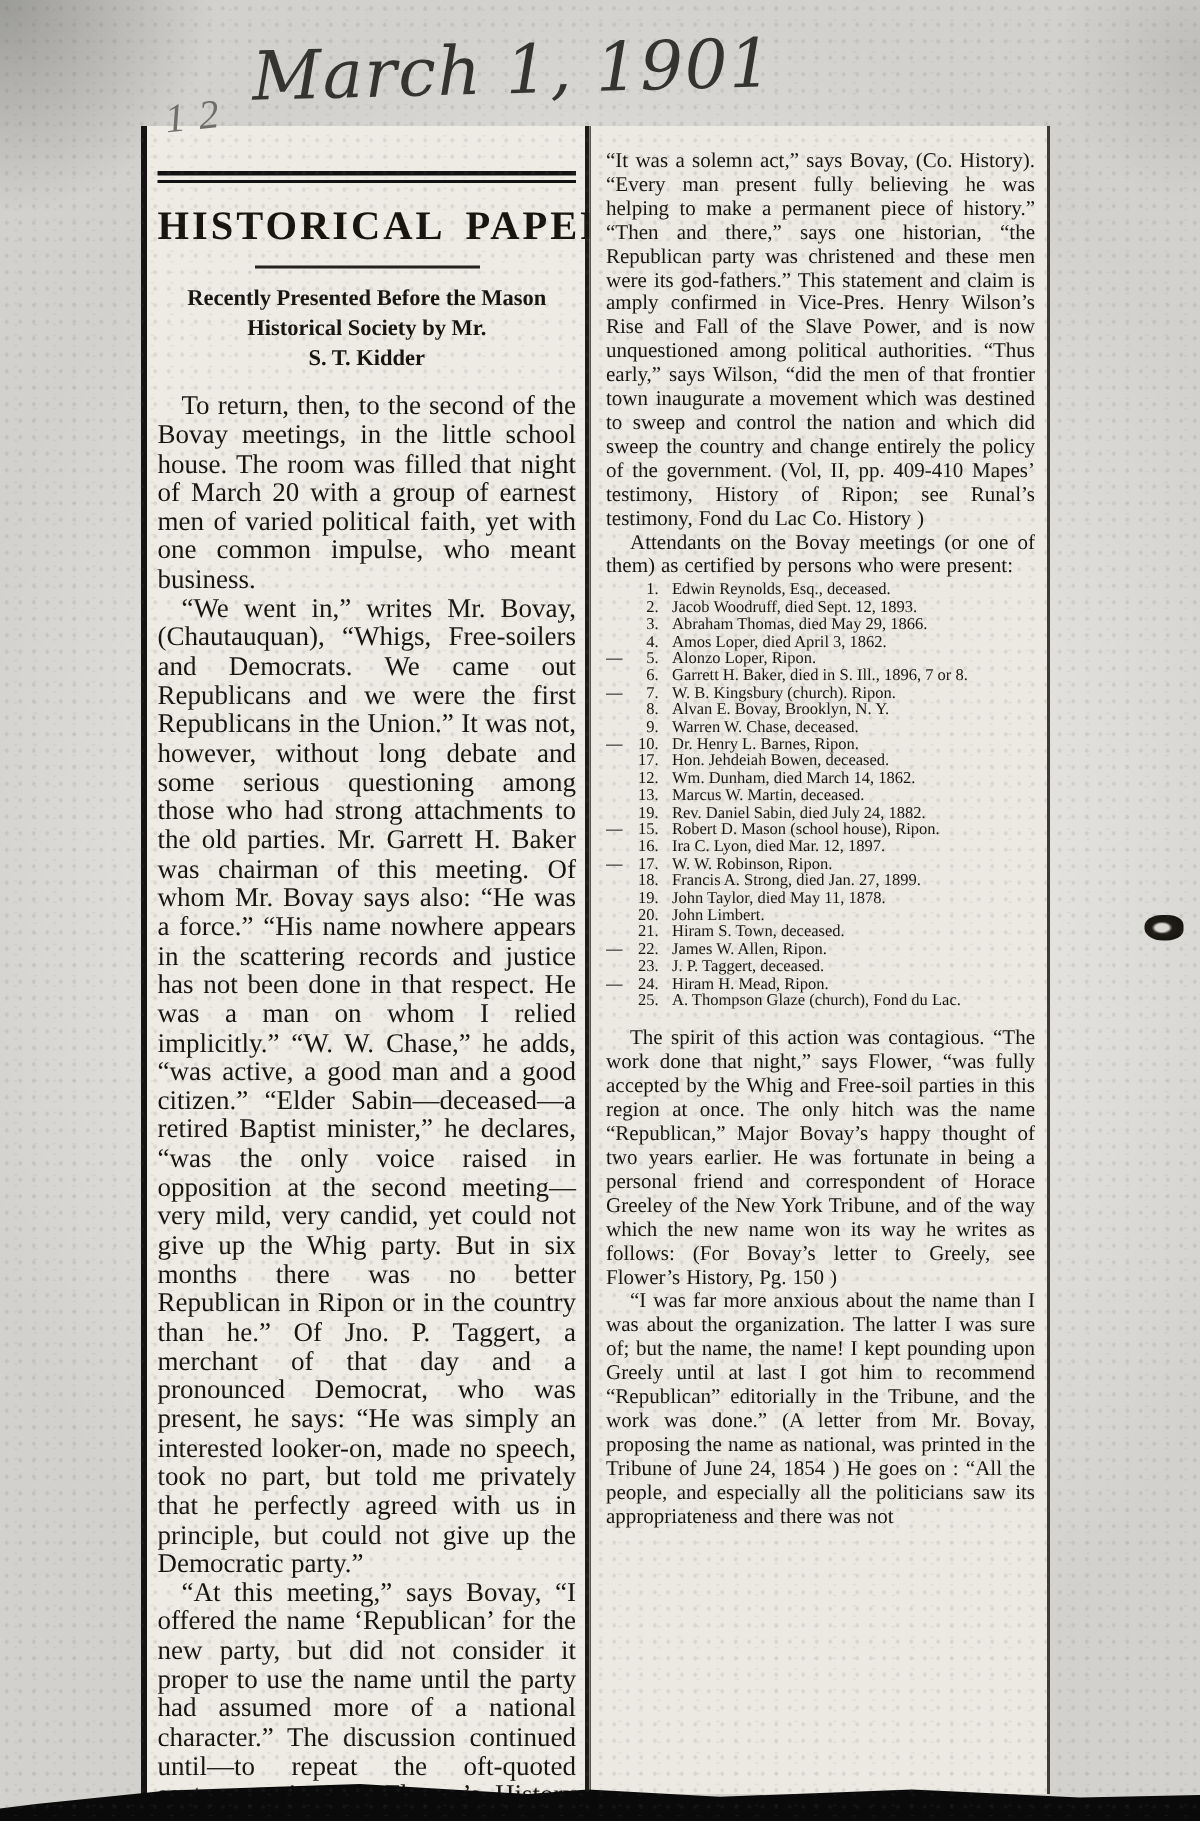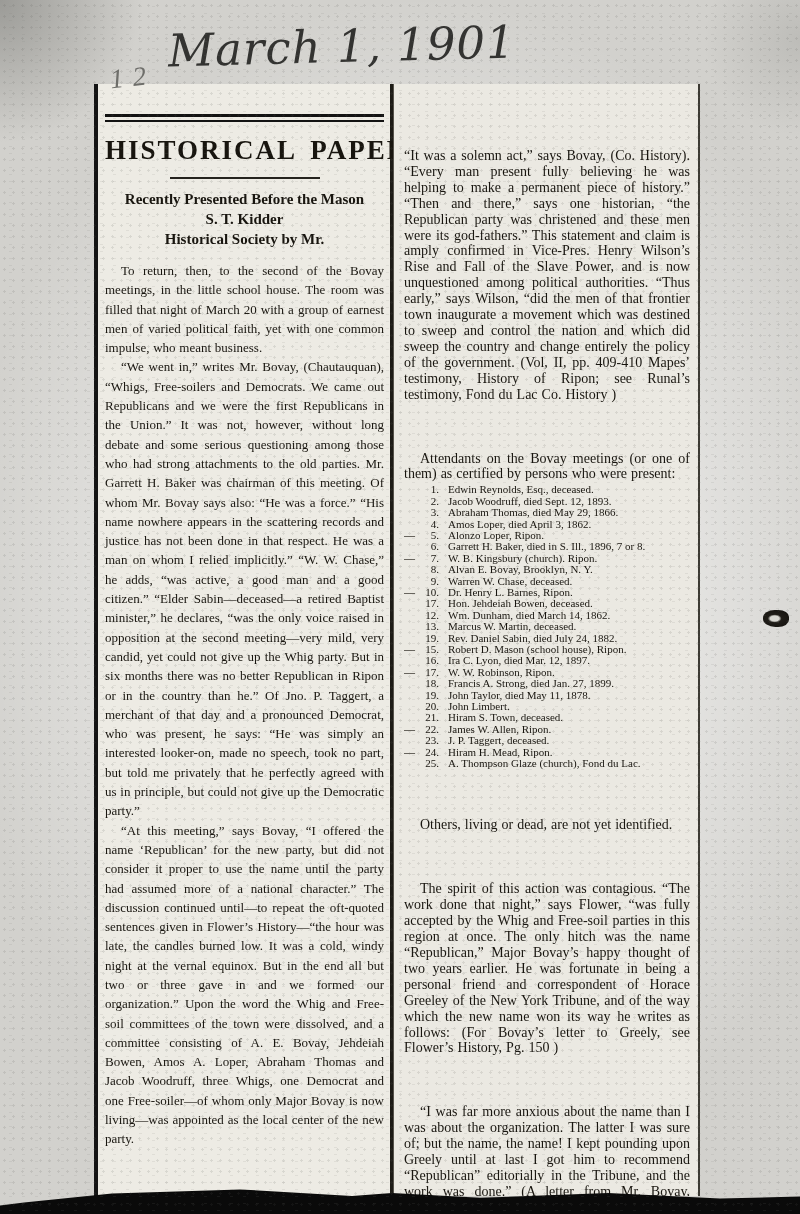--- a/index.html
+++ b/index.html
@@ -53,23 +53,23 @@
   .toprule { height:3px; border-top:3px solid #121212; border-bottom:2px solid #121212; margin-bottom:13px; }
   h1.title {
     margin:0; text-align:center; font-size:27px; font-weight:bold;
     letter-spacing:2px; word-spacing:6px; white-space:nowrap;
   }
   .title-divider { width:150px; height:2px; background:#24221d; margin:11px auto 10px; }
   .subtitle .subline { text-align:center; font-weight:bold; font-size:15px; line-height:20px; }
   .body { margin-top:12px; }
   .para {
     margin:0; text-align:justify; text-indent:16px;
-    font-size:13px; line-height:19.3px; word-spacing:.5px;
-  }
-  .col.right .para { font-size:14px; line-height:15.9px;margin-top:48px; }
+    font-size:18px; line-height:19.3px; word-spacing:.5px;
+  }
+  .col.right .para { font-size:14px; line-height:15.9px; }
   .para.noindent { text-indent:0; }
   .attendees { margin:2px 0 3px 0; }
   .attendees .row { display:flex; font-size:11px; line-height:11.4px; white-space:nowrap; }
   .attendees .mark { flex:0 0 13px; text-align:left; color:#38362f; font-weight:bold; overflow:hidden; }
   .attendees .num { flex:0 0 22px; text-align:right; margin-right:9px; }
   .attendees .name { overflow:hidden; }
   .ink-blot {
     position:absolute; left:763px; top:610px; width:26px; height:17px; z-index:6;
     background:radial-gradient(ellipse at 45% 50%, #d9d8d2 0 22%, #201d18 34%, #12100c 100%);
     border-radius:45% 40% 42% 48%;
@@ -92,23 +92,23 @@
   <div class="clipping">
 
     <div class="col left">
       <div class="toprule"></div>
       <h1 class="title">HISTORICAL PAPER.</h1>
       <div class="title-divider"></div>
       <div class="subtitle">
 
           <div class="subline">Recently Presented Before the Mason</div>
 
+          <div class="subline">Historical Society by Mr.</div>
+
           <div class="subline">S. T. Kidder</div>
-
-          <div class="subline">Historical Society by Mr.</div>
         </div>
       <div class="body">
 
           <p class="para">To return, then, to the second of the Bovay meetings, in the little school house. The room was filled that night of March 20 with a group of earnest men of varied political faith, yet with one common impulse, who meant business.</p>
 
           <p class="para">“We went in,” writes Mr. Bovay, (Chautauquan), “Whigs, Free-soilers and Democrats. We came out Republicans and we were the first Republicans in the Union.” It was not, however, without long debate and some serious questioning among those who had strong attachments to the old parties. Mr. Garrett H. Baker was chairman of this meeting. Of whom Mr. Bovay says also: “He was a force.” “His name nowhere appears in the scattering records and justice has not been done in that respect. He was a man on whom I relied implicitly.” “W. W. Chase,” he adds, “was active, a good man and a good citizen.” “Elder Sabin—deceased—a retired Baptist minister,” he declares, “was the only voice raised in opposition at the second meeting—very mild, very candid, yet could not give up the Whig party. But in six months there was no better Republican in Ripon or in the country than he.” Of Jno. P. Taggert, a merchant of that day and a pronounced Democrat, who was present, he says: “He was simply an interested looker-on, made no speech, took no part, but told me privately that he perfectly agreed with us in principle, but could not give up the Democratic party.”</p>
 
           <p class="para">“At this meeting,” says Bovay, “I offered the name ‘Republican’ for the new party, but did not consider it proper to use the name until the party had assumed more of a national character.” The discussion continued until—to repeat the oft-quoted sentences given in Flower’s History—“the hour was late, the candles burned low. It was a cold, windy night at the vernal equinox. But in the end all but two or three gave in and we formed our organization.” Upon the word the Whig and Free-soil committees of the town were dissolved, and a committee consisting of A. E. Bovay, Jehdeiah Bowen, Amos A. Loper, Abraham Thomas and Jacob Woodruff, three Whigs, one Democrat and one Free-soiler—of whom only Major Bovay is now living—was appointed as the local center of the new party.</p>
         </div>
     </div>
@@ -263,21 +263,20 @@
           </div>
 
           <div class="row">
             <span class="mark"></span>
             <span class="num">25.</span>
             <span class="name">A. Thompson Glaze (church), Fond du Lac.</span>
           </div>
         </div>
       <div class="body">
 
-          <p class="para">Others, living or dead, are not yet identified.</p>
 
           <p class="para">The spirit of this action was contagious. “The work done that night,” says Flower, “was fully accepted by the Whig and Free-soil parties in this region at once. The only hitch was the name “Republican,” Major Bovay’s happy thought of two years earlier. He was fortunate in being a personal friend and correspondent of Horace Greeley of the New York Tribune, and of the way which the new name won its way he writes as follows: (For Bovay’s letter to Greely, see Flower’s History, Pg. 150 )</p>
 
           <p class="para">“I was far more anxious about the name than I was about the organization. The latter I was sure of; but the name, the name! I kept pounding upon Greely until at last I got him to recommend “Republican” editorially in the Tribune, and the work was done.” (A letter from Mr. Bovay, proposing the name as national, was printed in the Tribune of June 24, 1854 ) He goes on : “All the people, and especially all the politicians saw its appropriateness and there was not</p>
         </div>
     </div>
 
   </div>
 
   <div class="ink-blot"></div>

